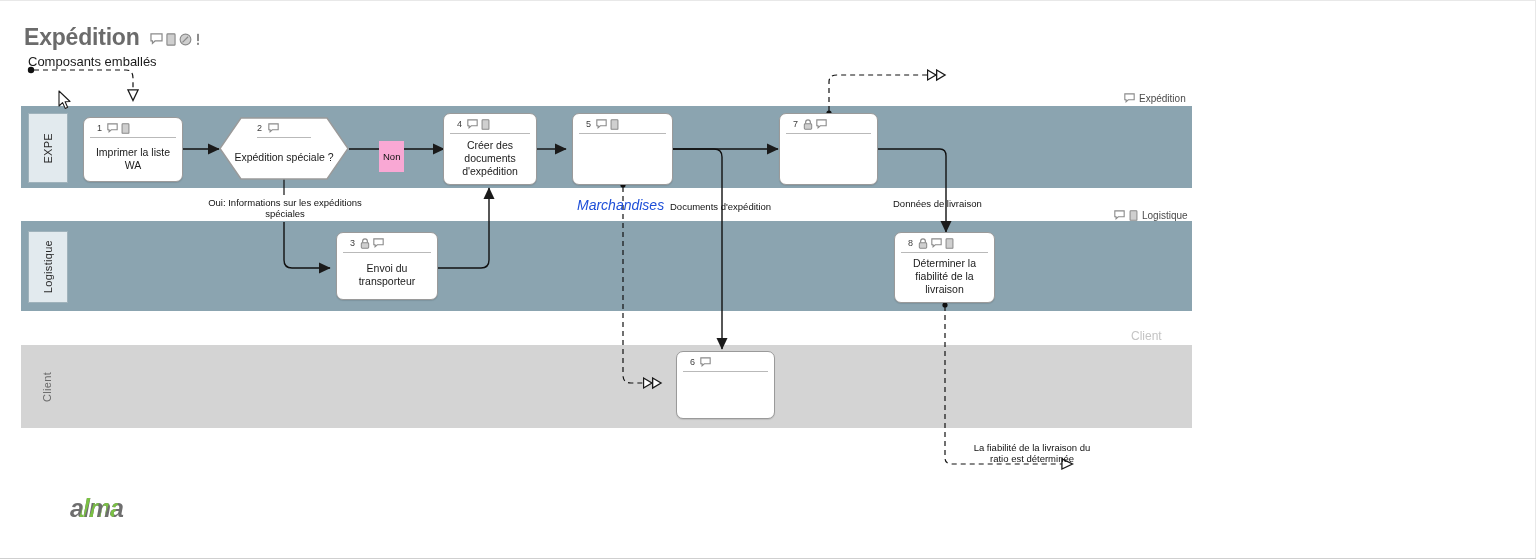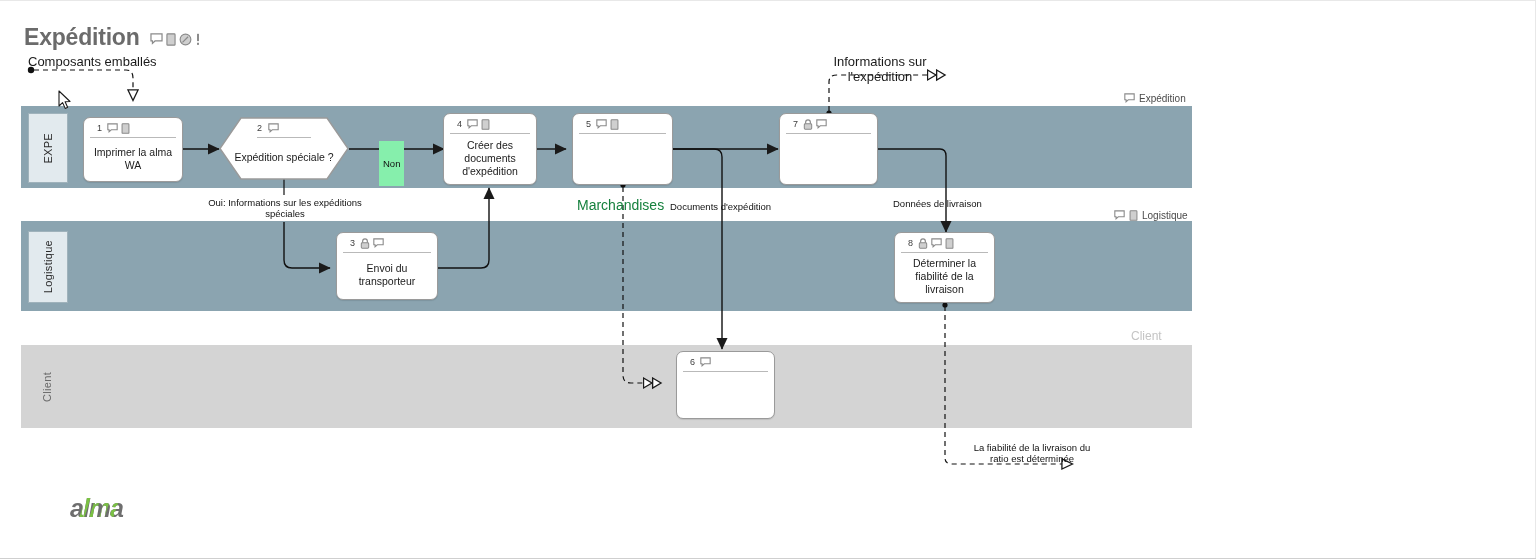--- a/index.html
+++ b/index.html
@@ -202,39 +202,40 @@
   .edge-label {
     position: absolute;
     font-size: 9.5px;
     color: #111;
     text-align: center;
     line-height: 11px;
     z-index: 14;
     white-space: nowrap;
   }
   .edge-label.boxed {
-    background: #86efac;
-    padding: 16px 3px;
+    background: #f9a8d4;
+    padding: 9px 3px;
     border: 1px solid transparent;
   }
 
   .text-anno {
     position: absolute;
     font-size: 9.5px;
     color: #111;
     text-align: center;
     line-height: 11px;
     z-index: 14;
   }
   .anno-big {
     position: absolute;
     font-size: 14px;
-    color: #15803d;
+    color: #1d4ed8;
     z-index: 14;
     white-space: nowrap;
+    font-style: italic;
   }
   .anno-med {
     position: absolute;
     font-size: 13px;
     color: #1a1a1a;
     z-index: 14;
     line-height: 15px;
   }
 
   
@@ -406,21 +407,21 @@
         <svg width="11" height="11" viewBox="0 0 16 16">
             <path d="M1.2 1.2h13.6v8.6H6.2l-3.2 3v-3H1.2z" fill="none" stroke="#8a8a8a" stroke-width="1.6"></path>
           </svg>
       </span>
       <span class="icon">
         <svg width="9" height="11" viewBox="0 0 12 16">
             <rect x="1" y="1" width="10" height="14" rx="1" fill="#cfcfcf" stroke="#8a8a8a" stroke-width="1.5"></rect>
           </svg>
       </span>
     </div>
-    <div class="task-body">Imprimer la alma WA</div>
+    <div class="task-body">Imprimer la liste WA</div>
   </div>
 
   <div class="gateway" style="left:219px; top:117px; width:130px; height:63px;">
     <svg class="gw-shape" viewBox="0 0 130 63" preserveAspectRatio="none">
       <path d="M22,1 H108 L129,31.5 L108,62 H22 L1,31.5 Z" fill="#ffffff" stroke="#9a9a9a" stroke-width="1.4"></path>
     </svg>
     <div class="gw-inner">
       <div class="gw-head">
         <span class="task-num">2</span>
         <span class="icon">
@@ -540,21 +541,20 @@
   <div class="edge-label boxed" style="left:379px; top:141px;">Non</div>
 
   <div class="text-anno wrap" style="left:202px; top:197px; width:166px;">Oui: Informations sur les expéditions spéciales</div>
 
   <div class="anno-big" style="left:577px; top:197px;">Marchandises</div>
 
   <div class="text-anno" style="left:670px; top:201px;">Documents d'expédition</div>
 
   <div class="text-anno" style="left:893px; top:198px;">Données de livraison</div>
 
-  <div class="anno-med" style="left:820px; top:54px; width:120px; text-align:center;">Informations sur l'expédition</div>
 
   <div class="text-anno wrap" style="left:968px; top:442px; width:128px;">La fiabilité de la livraison du ratio est déterminée</div>
 
   <div class="cursor">
     <svg width="14" height="20" viewBox="0 0 14 20">
       <path d="M1,1 L1,16 L4.6,12.6 L7.2,18.4 L9.6,17.3 L7.1,11.7 L12,11.5 Z" fill="#ffffff" stroke="#1a1a1a" stroke-width="1.1" stroke-linejoin="round"></path>
     </svg>
   </div>
 
   <div class="logo">

